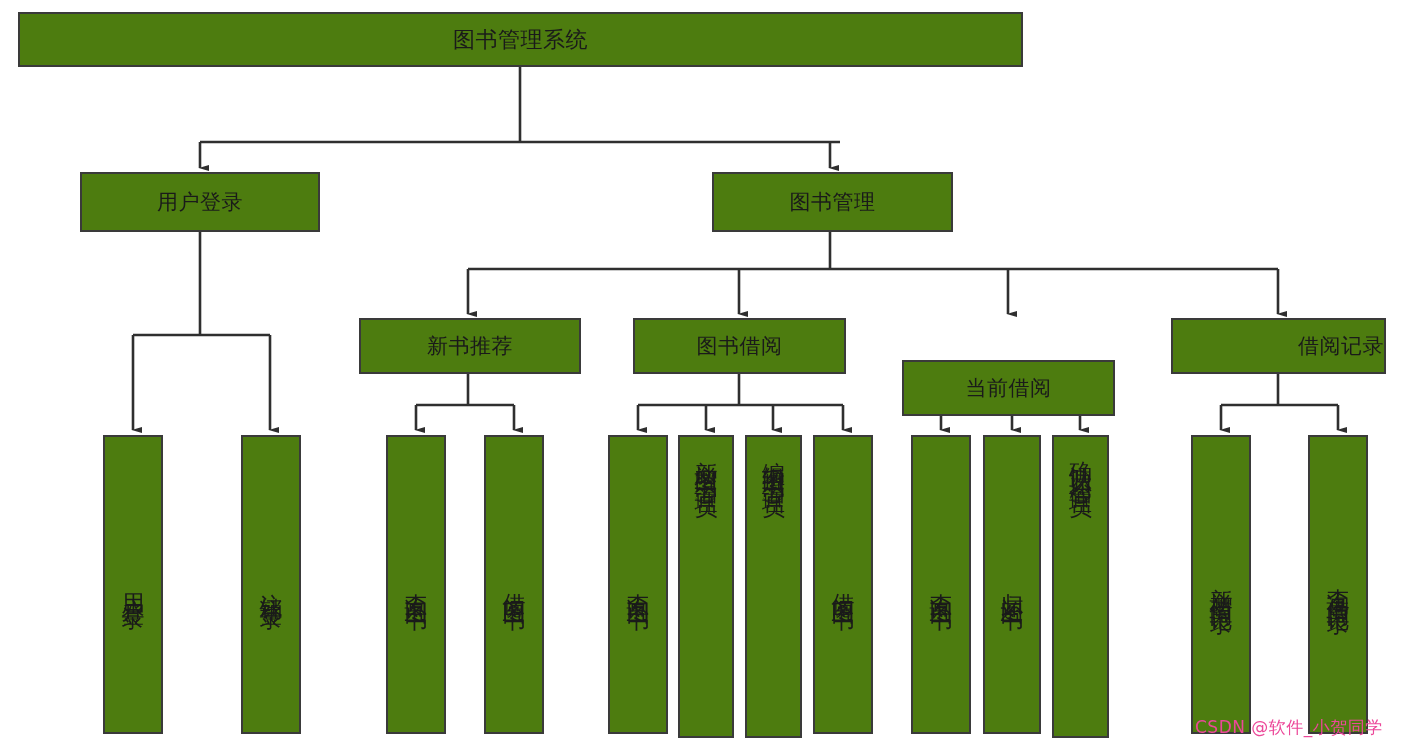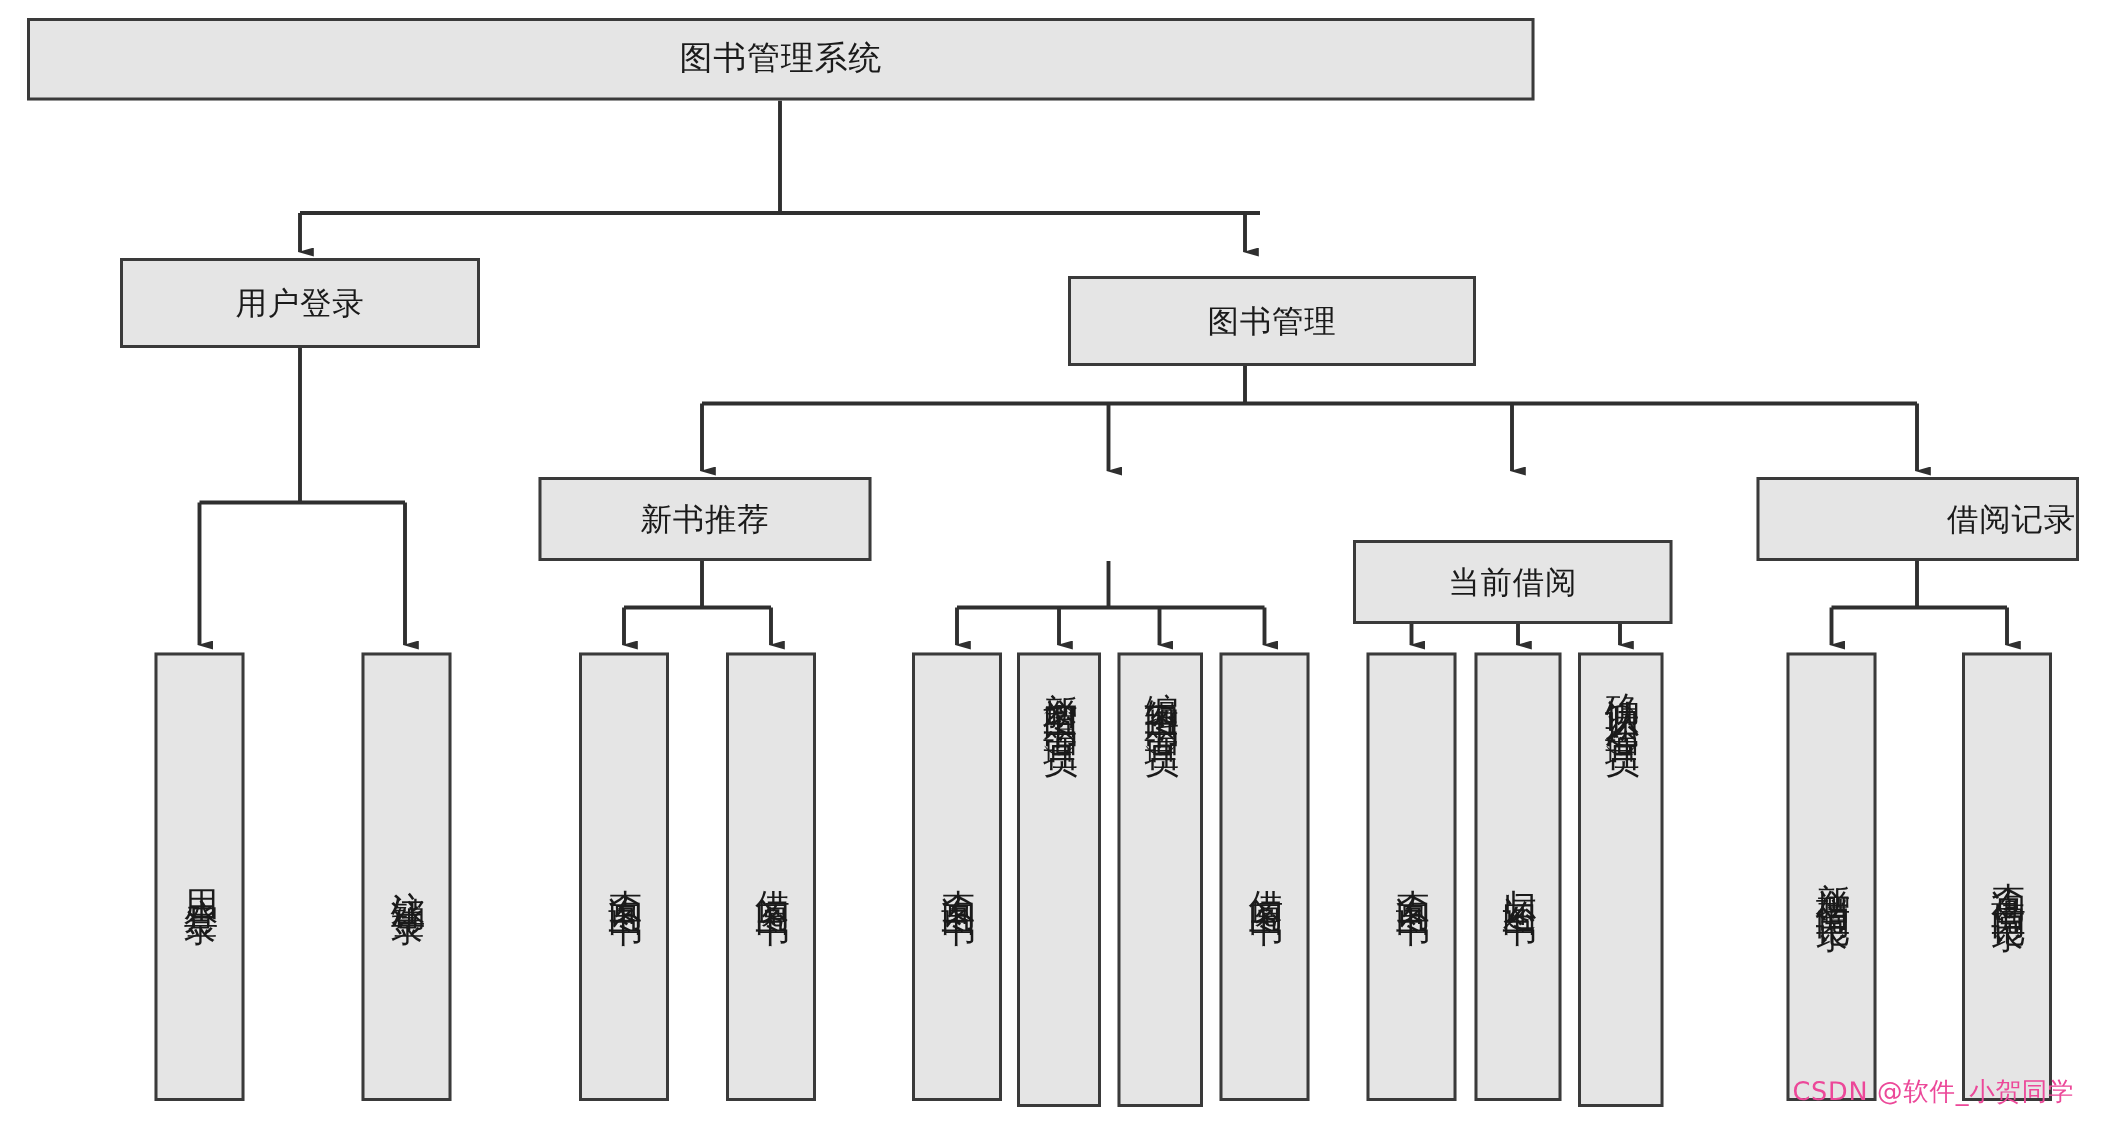--- a/index.html
+++ b/index.html
@@ -23,21 +23,21 @@
     left: 0;
     top: 0;
     width: 1405px;
     height: 747px;
     pointer-events: none;
   }
   .node {
     position: absolute;
     box-sizing: border-box;
     border: 2.5px solid #3a3a3a;
-    background: #e5e5e5;
+    background: #4d7c0f;
     display: flex;
     align-items: center;
     justify-content: center;
     text-align: center;
     line-height: 1.18;
   }
   .node .label {
     display: block;
   }
   
@@ -130,27 +130,30 @@
     </g>
   </svg>
 
   <div class="node horiz root" style="left:18px; top:12px; width:1005px; height:55px;">
     <span class="label">图书管理系统</span>
   </div>
 
   <div class="node horiz" style="left:80px; top:172px; width:240px; height:60px;">
     <span class="label">用户登录</span>
   </div>
-  <div class="node horiz" style="left:712px; top:184px; width:272px; height:60px;">
+  <div class="node horiz" style="left:712px; top:172px; width:241px; height:60px;">
     <span class="label">图书管理</span>
   </div>
 
   <div class="node horiz" style="left:359px; top:318px; width:222px; height:56px;">
     <span class="label">新书推荐</span>
   </div>
+  <div class="node horiz" style="left:633px; top:318px; width:213px; height:56px;">
+    <span class="label">图书借阅</span>
+  </div>
   <div class="node horiz" style="left:902px; top:318px; width:213px; height:56px;margin-top:42px;">
     <span class="label">当前借阅</span>
   </div>
   <div class="node horiz" style="left:1171px; top:318px; width:215px; height:56px;justify-content:flex-end;">
     <span class="label">借阅记录</span>
   </div>
 
   <div class="node vert centered" style="left:103px; top:435px; width:60px; height:299px;">
     <span class="label">用户登录</span>
   </div>

